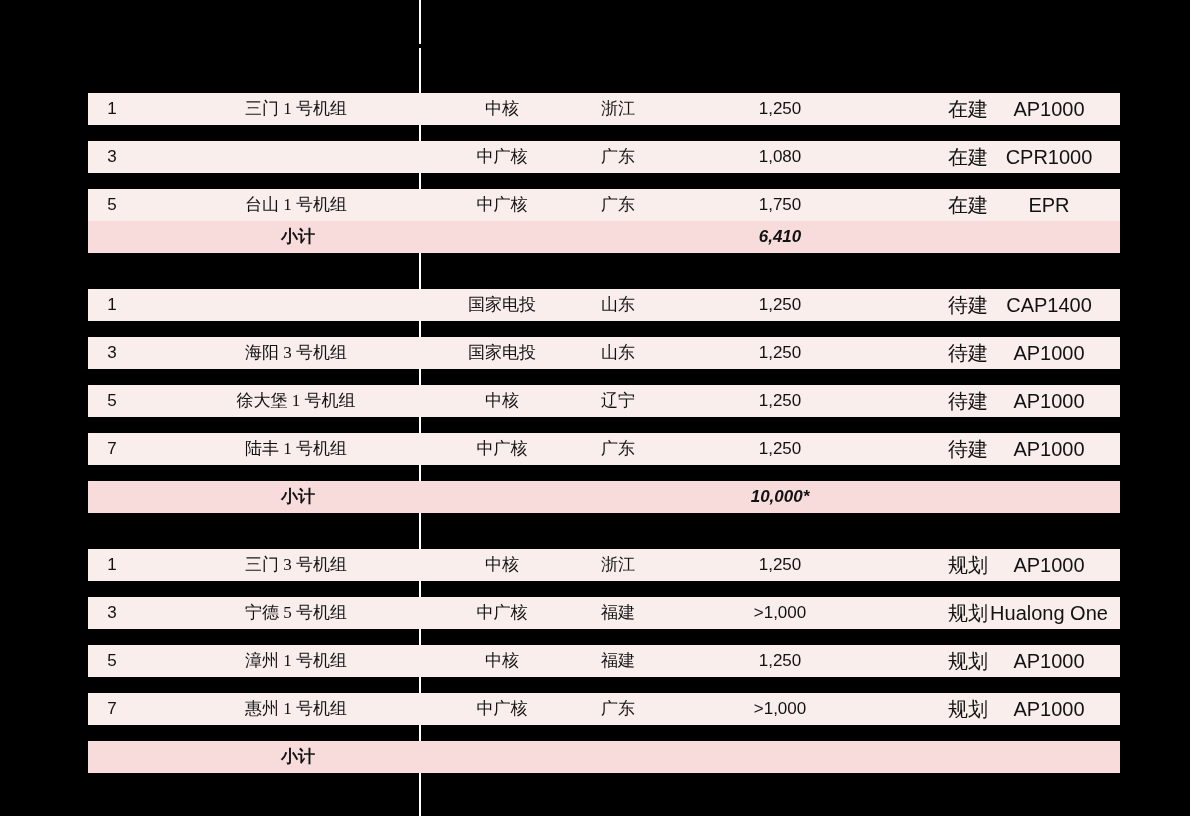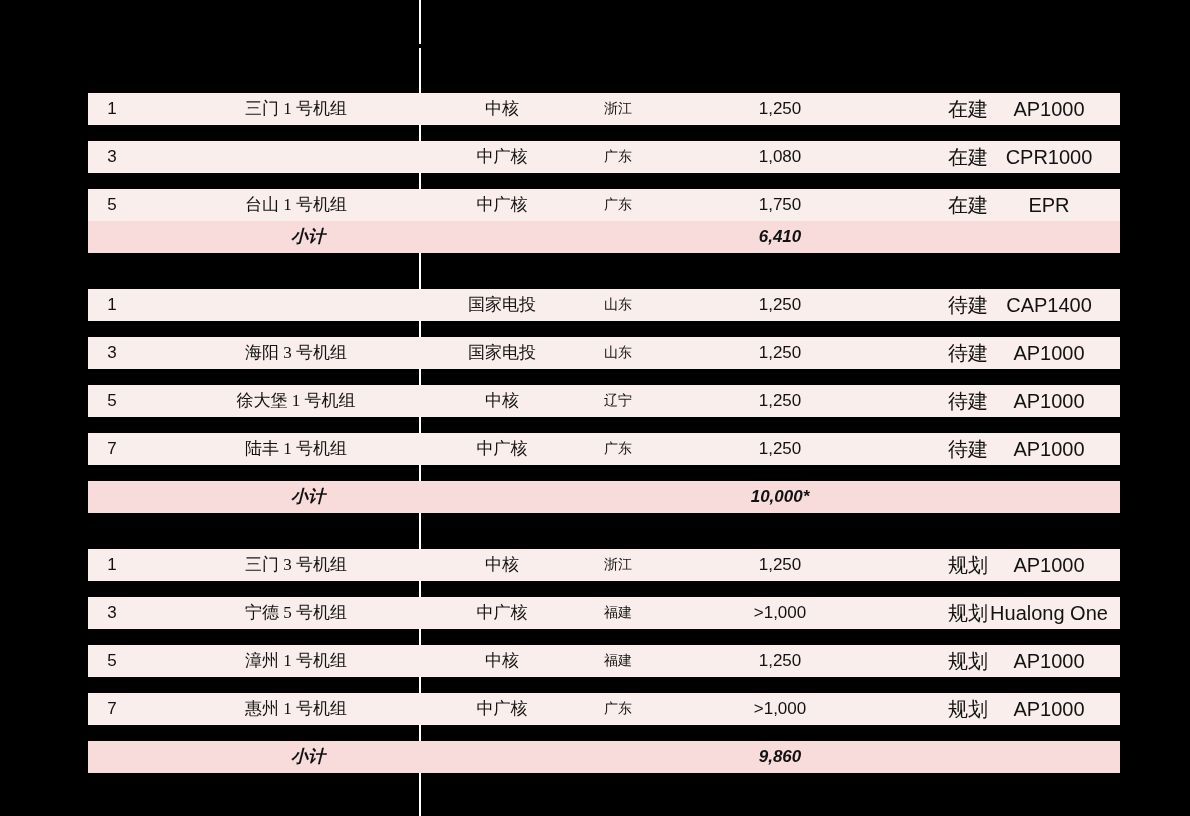--- a/index.html
+++ b/index.html
@@ -62,31 +62,30 @@
     text-align: center;
     color: #121212;
     white-space: nowrap;
     overflow: hidden;
   }
 
   
   .c-no    { left: 0px;   width: 48px;  font-size: 17px; font-family: "Liberation Sans", sans-serif; }
   .c-name  { left: 60px;  width: 296px; font-size: 17px; }
   .c-oper  { left: 340px; width: 148px; font-size: 17px; }
-  .c-prov  { left: 470px; width: 120px; font-size: 14px; }
+  .c-prov  { left: 470px; width: 120px; font-size: 17px; }
   .c-cap   { left: 592px; width: 200px; font-size: 17px; font-family: "Liberation Sans", sans-serif; }
   .c-stat  { left: 760px; width: 140px; font-size: 20px; text-align: right; }
   .c-type  { left: 890px; width: 142px; font-size: 20px; font-family: "Liberation Sans", sans-serif; }
 
   
   .s-label {
-    left: 10px;
+    left: 0px;
     width: 420px;
     font-size: 17px;
-    font-style: italic;
     font-weight: bold;
   }
   .s-value {
     left: 592px;
     width: 200px;
     font-size: 17px;
     font-style: italic;
     font-weight: bold;
     font-family: "Liberation Sans", sans-serif;
     text-align: center;
@@ -213,17 +212,16 @@
         <div class="cell c-name">惠州 1 号机组</div>
         <div class="cell c-oper">中广核</div>
         <div class="cell c-prov">广东</div>
         <div class="cell c-cap">&gt;1,000</div>
         <div class="cell c-stat">规划</div>
         <div class="cell c-type">AP1000</div>
       </div>
       <div class="row gap-sm"></div>
       <div class="row subtot">
         <div class="cell s-label">小计</div>
-        <div class="cell s-value">9,860</div>
       </div>
     </div>
 
 </div>
 
 </body></html>

